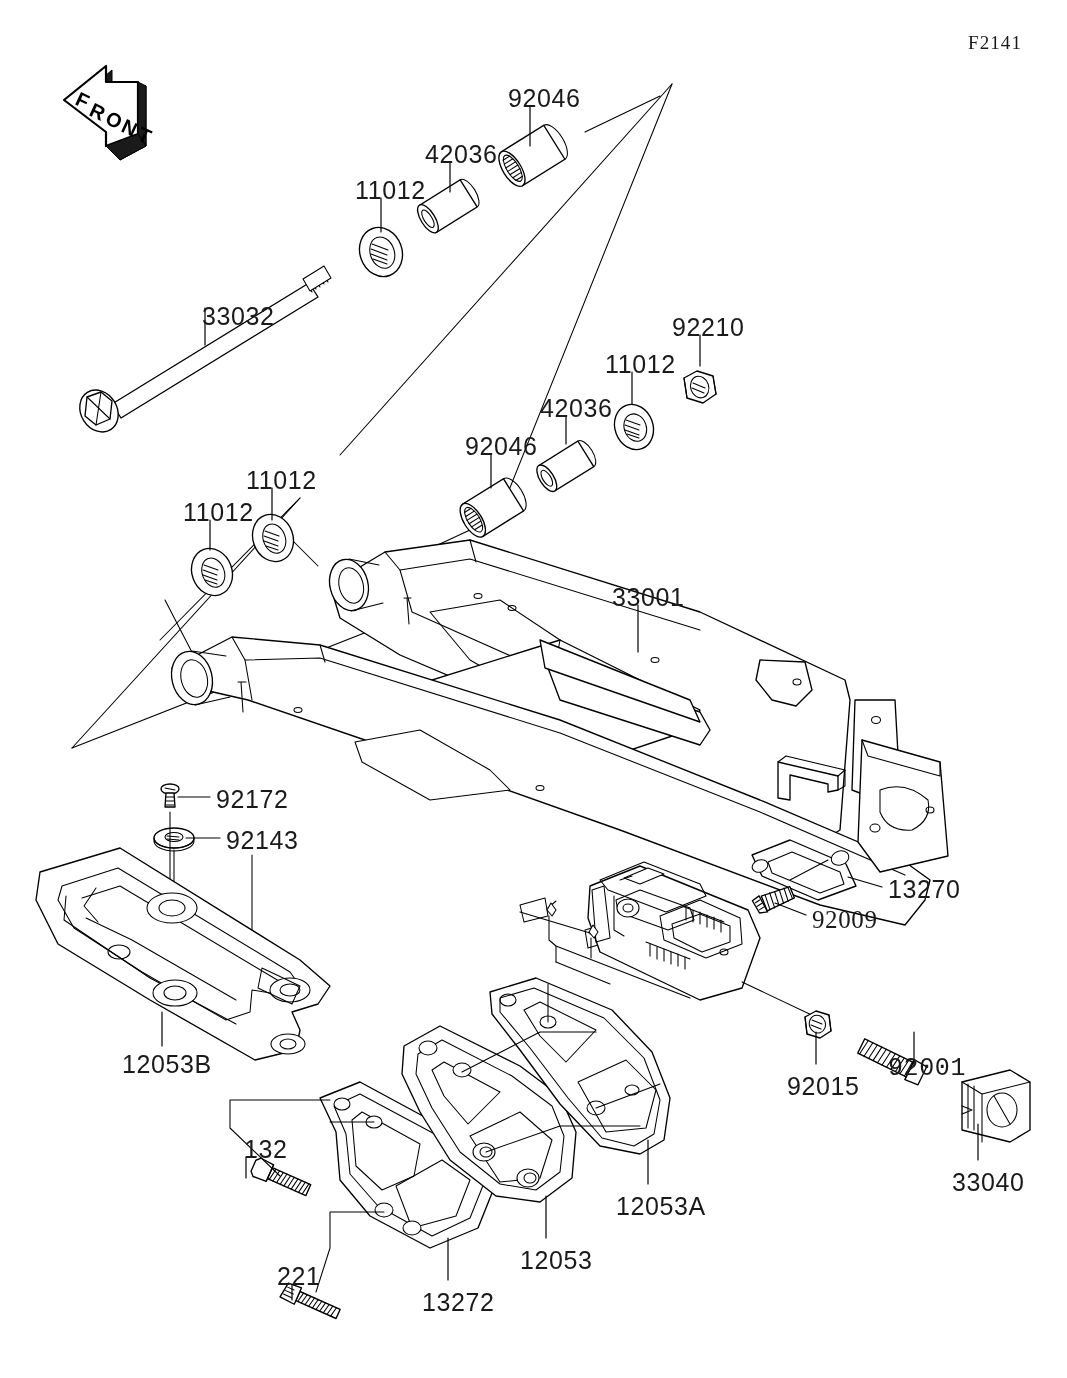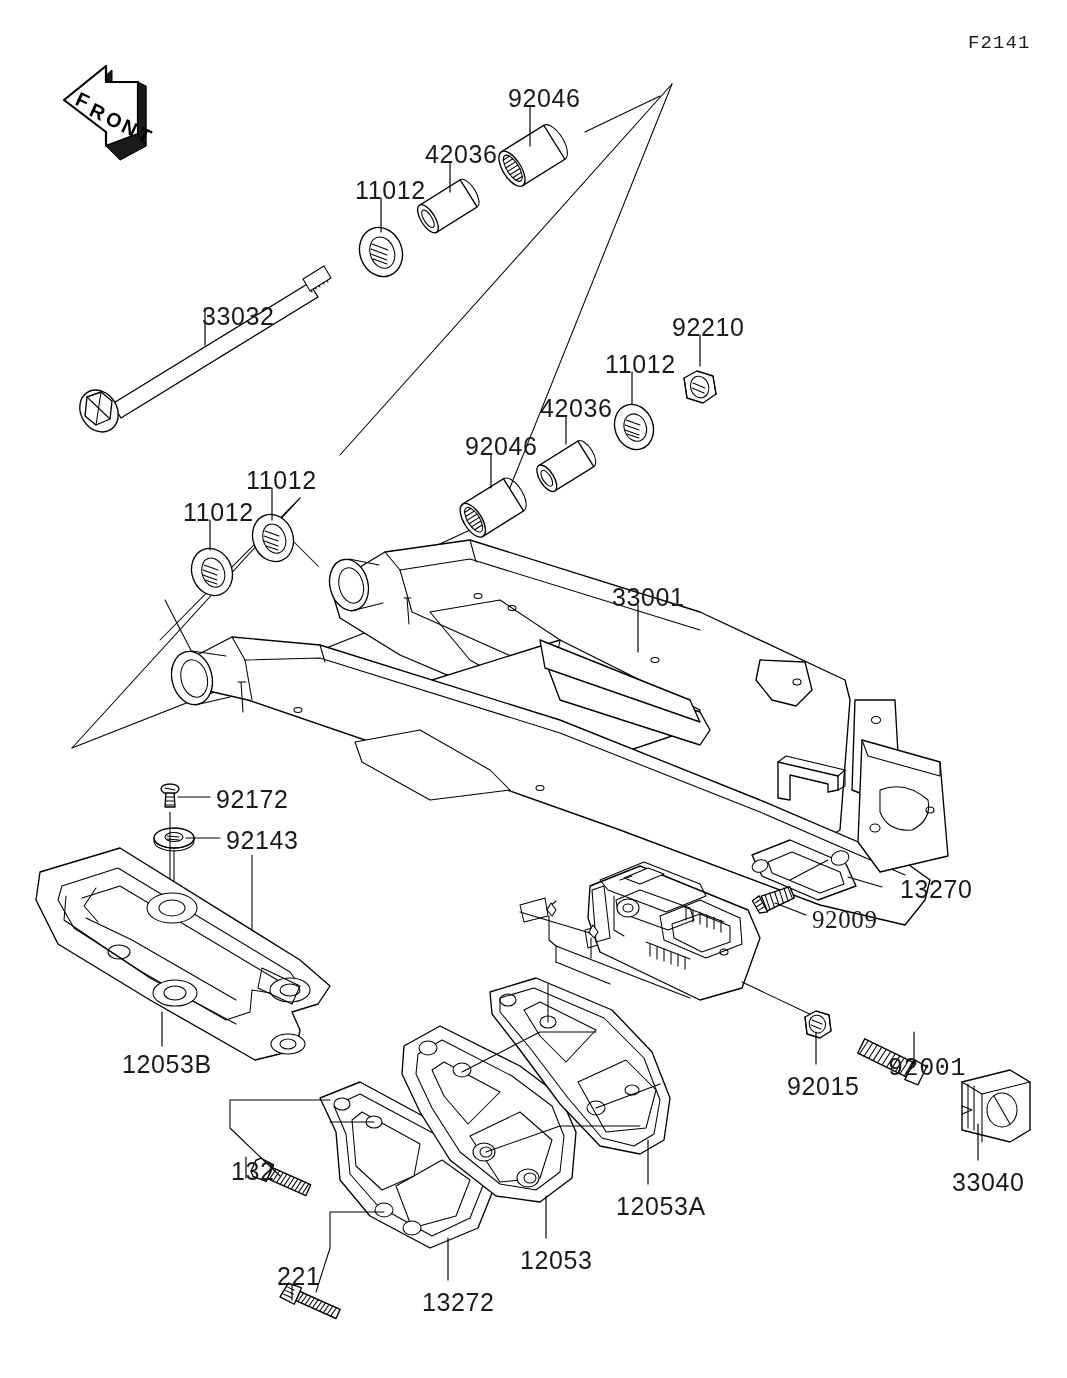--- a/index.html
+++ b/index.html
@@ -19,21 +19,21 @@
     position:absolute;
     font-family:"Liberation Sans","DejaVu Sans",sans-serif;
     font-size:25px;
     letter-spacing:0.6px;
     color:#1a1a1a;
     white-space:nowrap;
     line-height:1;
   }
   .code{
     position:absolute;
-    font-family:Liberation Mono, monospace;
+    font-family:Liberation Serif, serif;
     font-size:19px;
     letter-spacing:1.1px;
     color:#1a1a1a;
     white-space:nowrap;
   }
   #frontmark{position:absolute;left:50px;top:60px;width:110px;height:105px;}
   #frontmark svg{width:110px;height:105px;display:block;}
 </style>
 </head>
 <body>
@@ -488,25 +488,25 @@
       <div class="lbl" style="left: 672px; top: 315px;">92210</div>
       <div class="lbl" style="left: 605px; top: 352px;">11012</div>
       <div class="lbl" style="left: 540px; top: 396px;">42036</div>
       <div class="lbl" style="left: 465px; top: 434px;">92046</div>
       <div class="lbl" style="left: 246px; top: 468px;">11012</div>
       <div class="lbl" style="left: 183px; top: 500px;">11012</div>
       <div class="lbl" style="left: 612px; top: 585px;">33001</div>
       <div class="lbl" style="left: 216px; top: 787px;">92172</div>
       <div class="lbl" style="left: 226px; top: 828px; text-align: right;">92143</div>
       <div class="lbl" style="left: 122px; top: 1052px;">12053B</div>
-      <div class="lbl" style="left: 888px; top: 877px; margin-left: 12px;">13270</div>
+      <div class="lbl" style="left: 888px; top: 877px;">13270</div>
       <div class="lbl" style="left: 812px; top: 907px; font-family: Liberation Serif, serif;">92009</div>
       <div class="lbl" style="left: 888px; top: 1056px; font-family: Liberation Mono, monospace;">92001</div>
       <div class="lbl" style="left: 787px; top: 1074px;">92015</div>
       <div class="lbl" style="left: 952px; top: 1170px;">33040</div>
-      <div class="lbl" style="left: 231px; top: 1137px; margin-top: 22px;">132</div>
+      <div class="lbl" style="left: 244px; top: 1137px;">132</div>
       <div class="lbl" style="left: 277px; top: 1264px;">221</div>
       <div class="lbl" style="left: 422px; top: 1290px;">13272</div>
       <div class="lbl" style="left: 520px; top: 1248px;">12053</div>
       <div class="lbl" style="left: 616px; top: 1194px;">12053A</div>
     </div>
 
 </div>
 
 </body></html>

